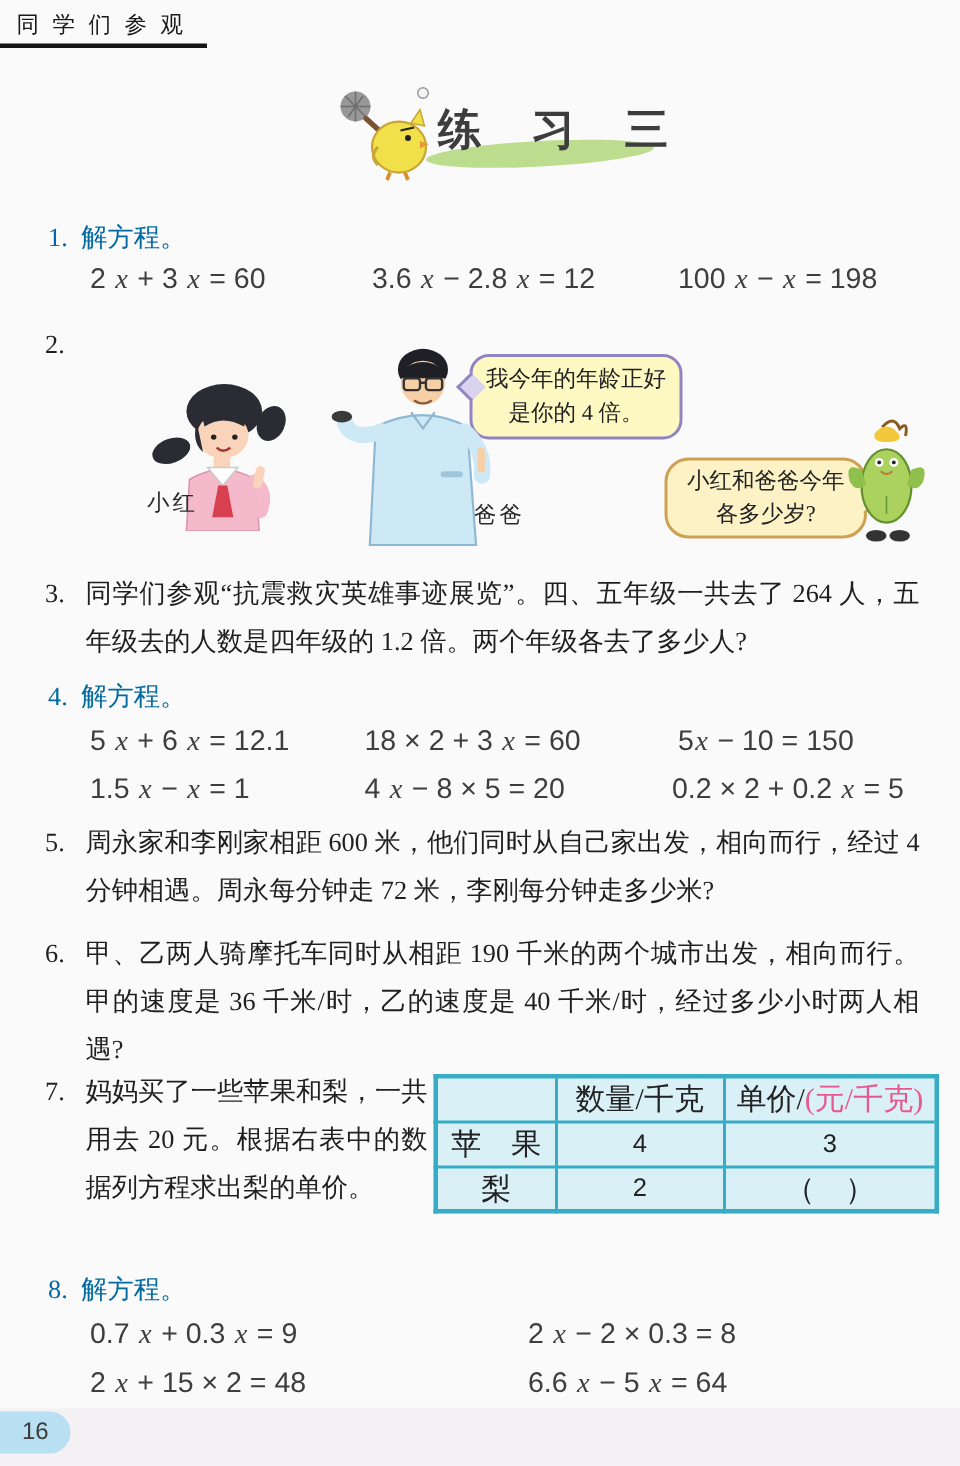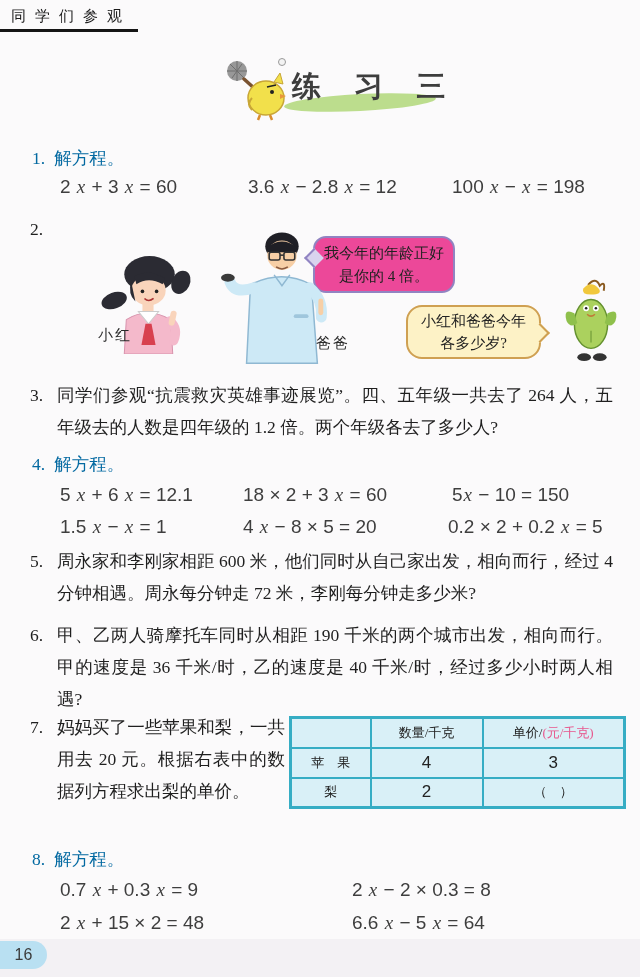--- a/index.html
+++ b/index.html
@@ -35,35 +35,35 @@
   .ptext { width:556px; text-align:justify; margin-left:3px; }
   .p3 { top:379px; } .p5 { top:545px; } .p6 { top:619px; }
   .p7 { top:711px; } .p7 .ptext { width:228px; }
 
   
   .pnum2 { position:absolute; left:30px; top:219px; font-size:17.5px; color:#1f1f1f; }
   .bubble { position:absolute; display:flex; align-items:center; justify-content:center; text-align:center; font-size:15px; line-height:1.5; padding:3px 9px; color:#222; }
   .bubble::after { content:""; position:absolute; width:12px; height:12px; transform:rotate(45deg); }
   .b-girl { left:58px; top:221px; width:146px; height:41px; background:#def3f4; border:2px solid #62bec2; border-radius:20px; }
   .b-girl::after { right:20px; bottom:-8px; background:#def3f4; border-right:2px solid #62bec2; border-bottom:2px solid #62bec2; }
-  .b-dad { left:313px; top:236px; width:142px; height:57px; background:#ec4899; border:2px solid #9184c2; border-radius:13px; }
+  .b-dad { left:313px; top:236px; width:142px; height:57px; background:#fef9c3; border:2px solid #9184c2; border-radius:13px; }
   .b-dad::after { left:-8px; top:13px; background:#d9d3ee; border-left:2px solid #9184c2; border-bottom:2px solid #9184c2; }
-  .b-corn { left:406px; top:305px; width:135px; height:54px; background:#fdf2c6; border:2px solid #cfa052; border-radius:16px; }
+  .b-corn { left:443px; top:305px; width:135px; height:54px; background:#fdf2c6; border:2px solid #cfa052; border-radius:16px; }
   .b-corn::after { right:-8px; top:19px; background:#fdf2c6; border-right:2px solid #cfa052; border-top:2px solid #cfa052; }
   .fig { position:absolute; }
   .fig-girl { left:90px; top:248px; width:115px; height:106px; }
   .fig-dad { left:221px; top:225px; width:118px; height:139px; }
   .fig-corn { left:560px; top:278px; width:62px; height:86px; }
   .char-label { position:absolute; font-size:15px; color:#2a2a2a; letter-spacing:2px; }
   .lbl-girl { left:98px; top:326px; }
   .lbl-dad { left:316px; top:334px;text-align:center; }
 
   
   .ptable { position:absolute; left:289px; top:716px; border-collapse:collapse; background:#d9f0f7; border:3px solid #36adc4; }
-  .ptable td { border:2px solid #36adc4; text-align:center; vertical-align:middle; font-size:13px; color:#222; height:30px; }
+  .ptable td { border:2px solid #36adc4; text-align:center; vertical-align:middle; font-size:20px; color:#222; height:30px; }
   .ptable .c0 { width:80px; } .ptable .c1 { width:112px; } .ptable .c2 { width:142px; }
   .ptable .digit { font-family:"Liberation Sans", sans-serif; font-size:17px; }
   .pink { color:#e8578d; }
 
   
   .bottom-band { position:absolute; left:0; bottom:0; width:640px; height:38px; background:#f3f1f4; }
   .page-pill { position:absolute; left:0; top:941px; width:47px; height:28px; background:#b9e0f2; border-radius:0 15px 15px 0; display:flex; align-items:center; justify-content:center; font-family:"Liberation Sans", sans-serif; font-size:16px; color:#3c3c3c; }
 </style>
 </head>
 <body>

